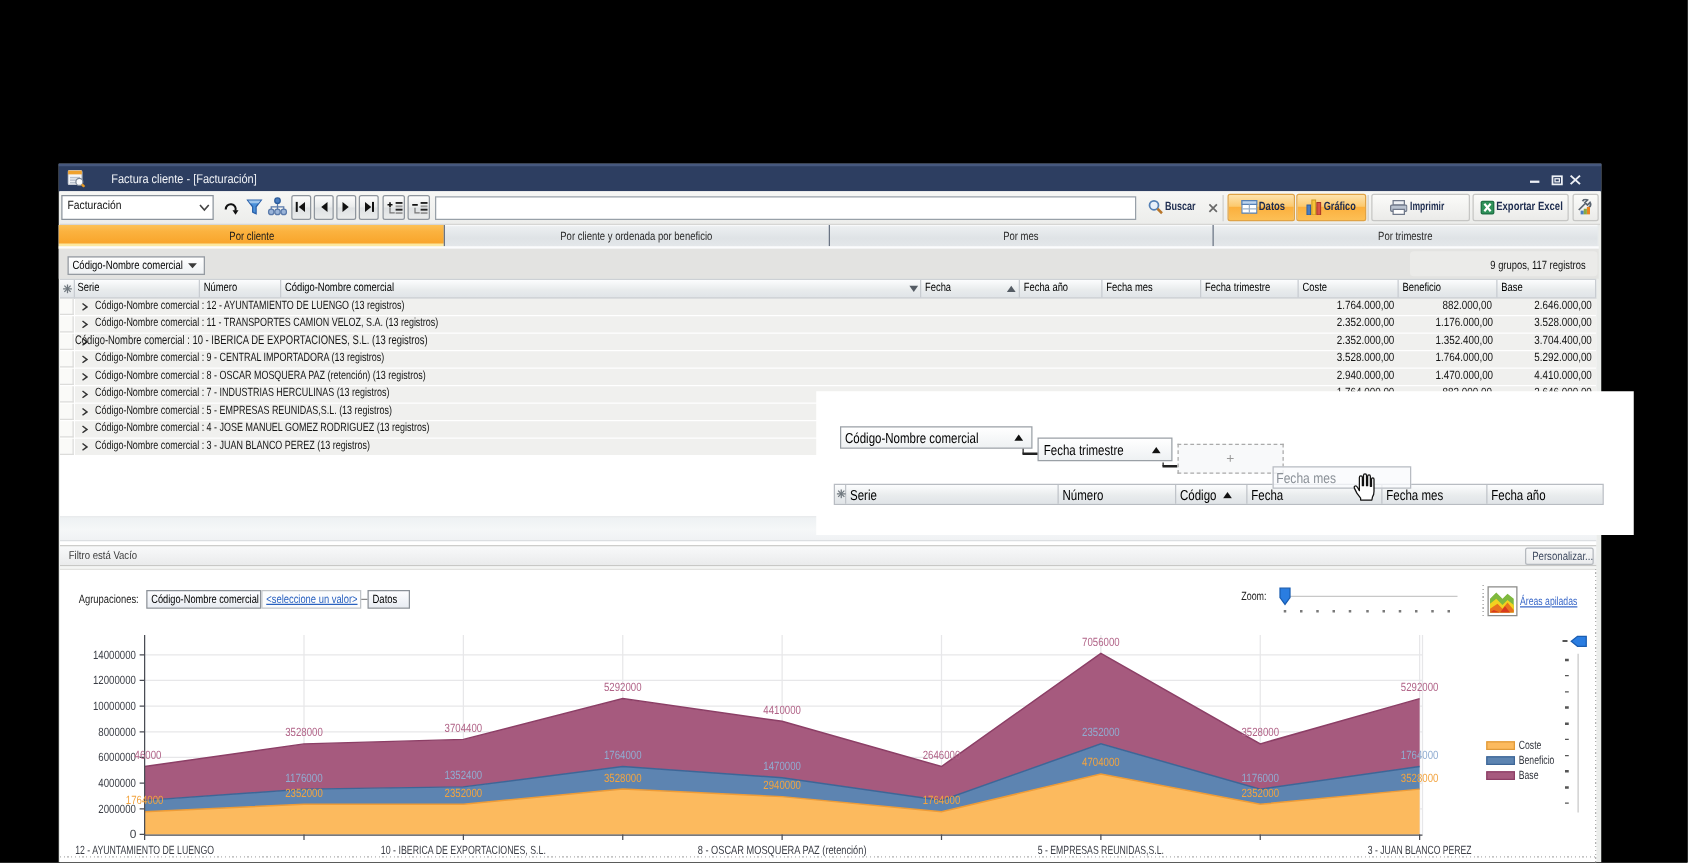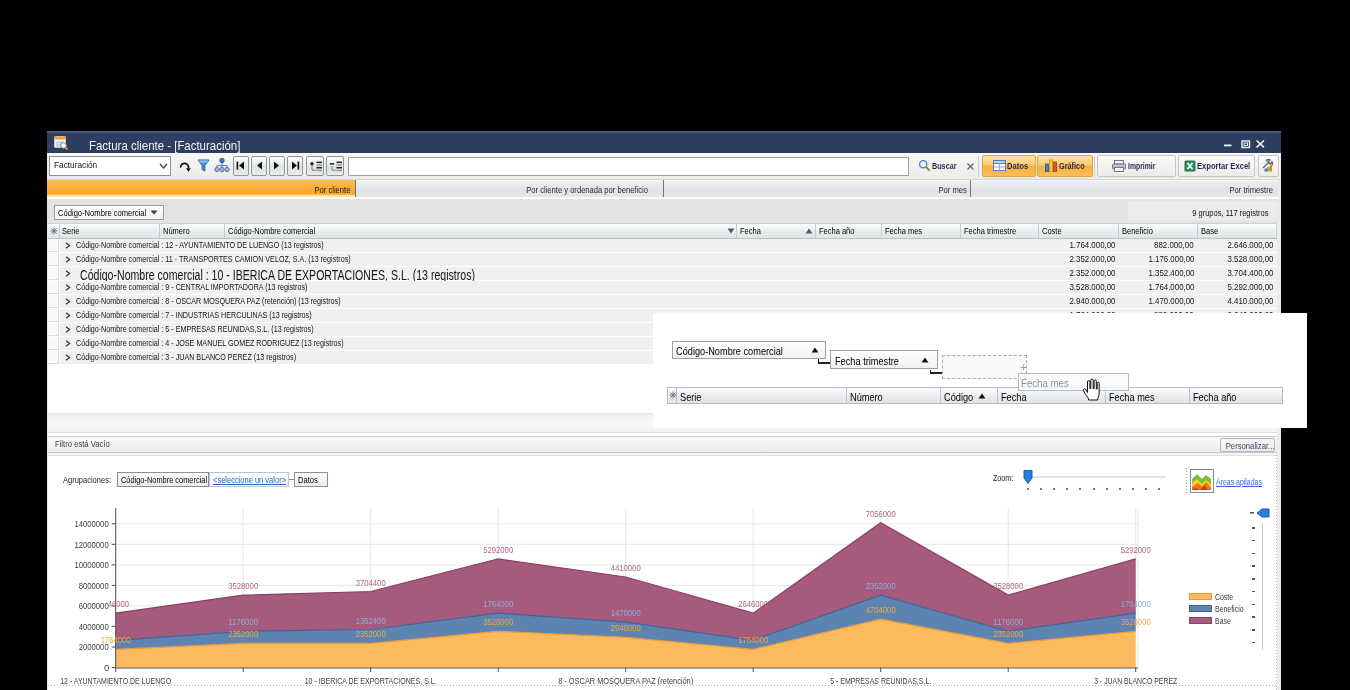--- a/index.html
+++ b/index.html
@@ -2,37 +2,37 @@
 <html><head><meta charset="utf-8"><style>
 html,body{margin:0;padding:0;background:#000;}
 *{box-sizing:border-box;}
 #page{position:relative;width:1350px;height:690px;background:#000;overflow:hidden;
  font-family:"Liberation Sans",sans-serif;}
 .a{position:absolute;}
 .t{position:absolute;white-space:nowrap;line-height:1.05;}
 .t>span{display:inline-block;transform-origin:0 50%;}
 .tr{position:absolute;white-space:nowrap;line-height:1.05;}
 .tr>span{display:inline-block;transform-origin:100% 50%;}
-.tc{position:absolute;white-space:nowrap;text-align:right;line-height:1.05;}
+.tc{position:absolute;white-space:nowrap;text-align:center;line-height:1.05;}
 .tc>span{display:inline-block;transform-origin:50% 50%;}
 </style></head><body>
 <div id="page">
 <div class="a" style="left:47px;top:131px;width:1234px;height:559px;background:#ebedeb;"></div>
 <div class="a" style="left:47px;top:131px;width:1234px;height:22px;background:#2d3e61;"></div>
 <div class="a" style="left:47px;top:131px;width:1234px;height:1.5px;background:#46587e;"></div>
 <svg class="a" style="left:54px;top:136px" width="15" height="14">
 <rect x="0.5" y="0.5" width="11" height="11" rx="1" fill="#f5f6f8" stroke="#c8ccd4"></rect>
 <rect x="0.5" y="0.5" width="11" height="3" fill="#f0a22e"></rect>
 <rect x="2" y="5.5" width="8" height="1.2" fill="#b9c1cc"></rect>
 <rect x="2" y="7.5" width="8" height="1.2" fill="#b9c1cc"></rect>
 <rect x="2" y="9.5" width="5" height="1.2" fill="#b9c1cc"></rect>
 <circle cx="9.5" cy="9.5" r="2.8" fill="#fdfdfd" stroke="#7c8796" stroke-width="1"></circle>
 <line x1="11.5" y1="11.5" x2="13.5" y2="13.5" stroke="#e79a27" stroke-width="1.8"></line>
 </svg>
-<div class="t" style="left:73px;top:139px;font-size:13px;color:#f2f4f8;padding-left:16px;"><span style="transform:scaleX(0.88);">Factura cliente - [Facturación]</span></div>
+<div class="t" style="left:73px;top:139px;font-size:10px;color:#f2f4f8;padding-left:16px;"><span style="transform:scaleX(0.88);">Factura cliente - [Facturación]</span></div>
 <svg class="a" style="left:1223px;top:136px" width="52" height="13">
 <rect x="1" y="8.5" width="7.5" height="1.8" fill="#eef1f6"></rect>
 <rect x="19" y="5" width="7.5" height="6.5" fill="none" stroke="#eef1f6" stroke-width="1.4"></rect>
 <rect x="21" y="7" width="3.5" height="2.5" fill="none" stroke="#eef1f6" stroke-width="1"></rect>
 <path d="M33.5,4.5 L41,11.3 M41,4.5 L33.5,11.3" stroke="#eef1f6" stroke-width="1.6"></path>
 </svg>
 <div class="a" style="left:48px;top:153px;width:1232px;height:27px;background:linear-gradient(#f7f7f5,#ecedeb);border-bottom:1px solid #d6d6d4;"></div>
 <div class="a" style="left:49px;top:156px;width:122px;height:20px;background:#fff;border:1px solid #8a929b;"></div>
 <div class="t" style="left:54px;top:160px;font-size:9.5px;color:#111;"><span style="transform:scaleX(0.87);">Facturación</span></div>
 <svg class="a" style="left:159px;top:163px" width="10" height="7">
@@ -210,21 +210,21 @@
     </svg>
 <div class="t" style="left:76px;top:253.8px;font-size:9.5px;color:#141414;"><span style="transform:scaleX(0.755);">Código-Nombre comercial : 11 - TRANSPORTES CAMION VELOZ, S.A. (13 registros)</span></div>
 <div class="tr" style="right:235px;top:253.8px;font-size:9.5px;color:#141414;"><span style="transform:scaleX(0.83);">2.352.000,00</span></div>
 <div class="tr" style="right:156px;top:253.8px;font-size:9.5px;color:#141414;"><span style="transform:scaleX(0.83);">1.176.000,00</span></div>
 <div class="tr" style="right:77px;top:253.8px;font-size:9.5px;color:#141414;"><span style="transform:scaleX(0.83);">3.528.000,00</span></div>
 <div class="a" style="left:48px;top:267px;width:11px;height:12.5px;background:#fafaf8;border-right:1px solid #dcdcda;border-bottom:1px solid #dcdcda;"></div>
 <div class="a" style="left:60px;top:267px;width:1217px;height:12.5px;background:#f0f0ee;"></div>
 <svg class="a" style="left:65px;top:270px" width="6" height="7">
       <path d="M1,0.8 L4.6,3.5 L1,6.2" fill="none" stroke="#333" stroke-width="1.2"></path>
     </svg>
-<div class="t" style="left:80px;top:267.8px;font-size:14px;color:#141414;"><span style="transform:scaleX(0.755);">Código-Nombre comercial : 10 - IBERICA DE EXPORTACIONES, S.L. (13 registros)</span></div>
+<div class="t" style="left:60px;top:267.8px;font-size:10px;color:#141414;"><span style="transform:scaleX(0.755);">Código-Nombre comercial : 10 - IBERICA DE EXPORTACIONES, S.L. (13 registros)</span></div>
 <div class="tr" style="right:235px;top:267.8px;font-size:9.5px;color:#141414;"><span style="transform:scaleX(0.83);">2.352.000,00</span></div>
 <div class="tr" style="right:156px;top:267.8px;font-size:9.5px;color:#141414;"><span style="transform:scaleX(0.83);">1.352.400,00</span></div>
 <div class="tr" style="right:77px;top:267.8px;font-size:9.5px;color:#141414;"><span style="transform:scaleX(0.83);">3.704.400,00</span></div>
 <div class="a" style="left:48px;top:281px;width:11px;height:12.5px;background:#fafaf8;border-right:1px solid #dcdcda;border-bottom:1px solid #dcdcda;"></div>
 <div class="a" style="left:60px;top:281px;width:1217px;height:12.5px;background:#f0f0ee;"></div>
 <svg class="a" style="left:65px;top:284px" width="6" height="7">
       <path d="M1,0.8 L4.6,3.5 L1,6.2" fill="none" stroke="#333" stroke-width="1.2"></path>
     </svg>
 <div class="t" style="left:76px;top:281.8px;font-size:9.5px;color:#141414;"><span style="transform:scaleX(0.755);">Código-Nombre comercial : 9 - CENTRAL IMPORTADORA (13 registros)</span></div>
 <div class="tr" style="right:235px;top:281.8px;font-size:9.5px;color:#141414;"><span style="transform:scaleX(0.83);">3.528.000,00</span></div>

